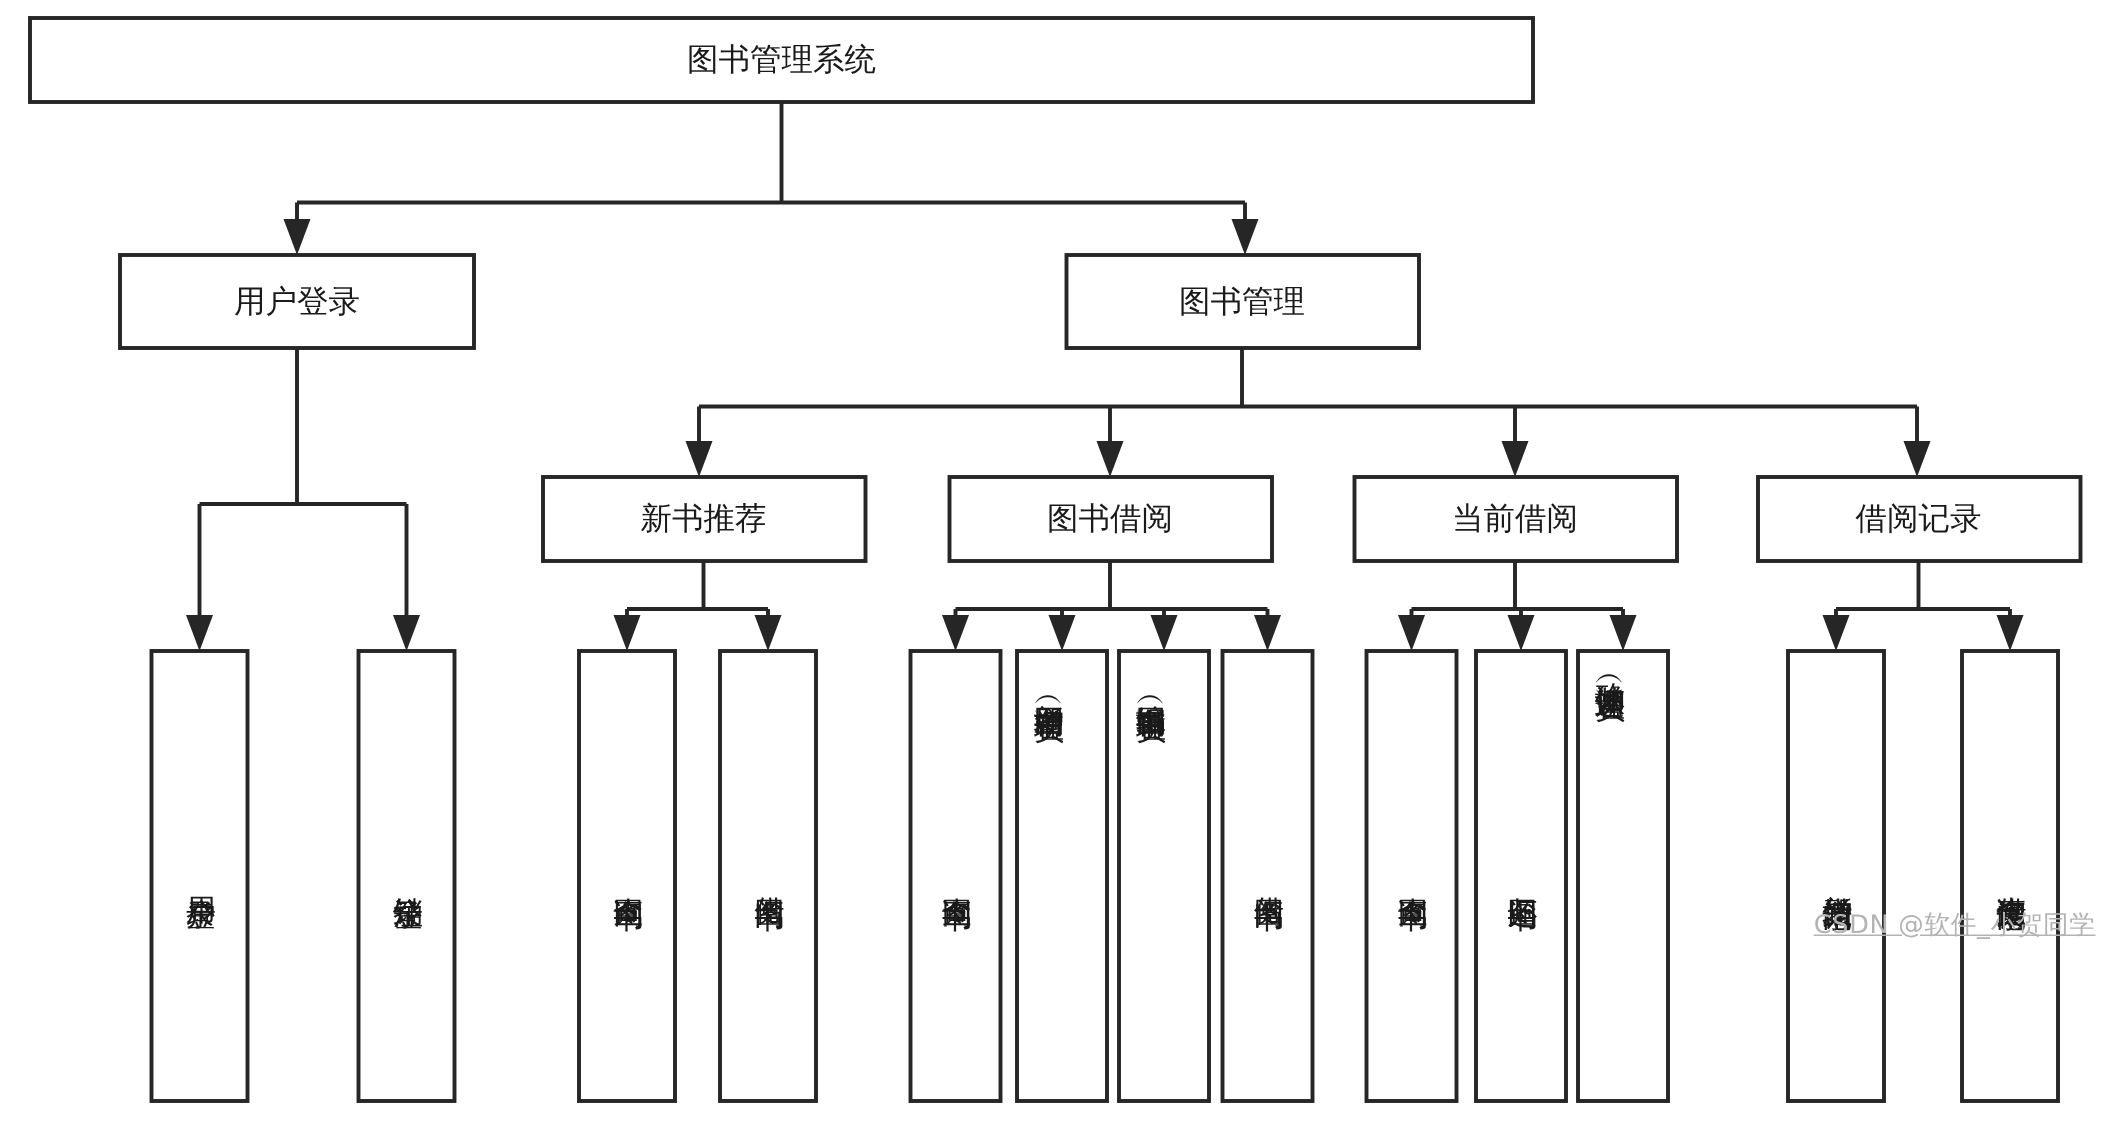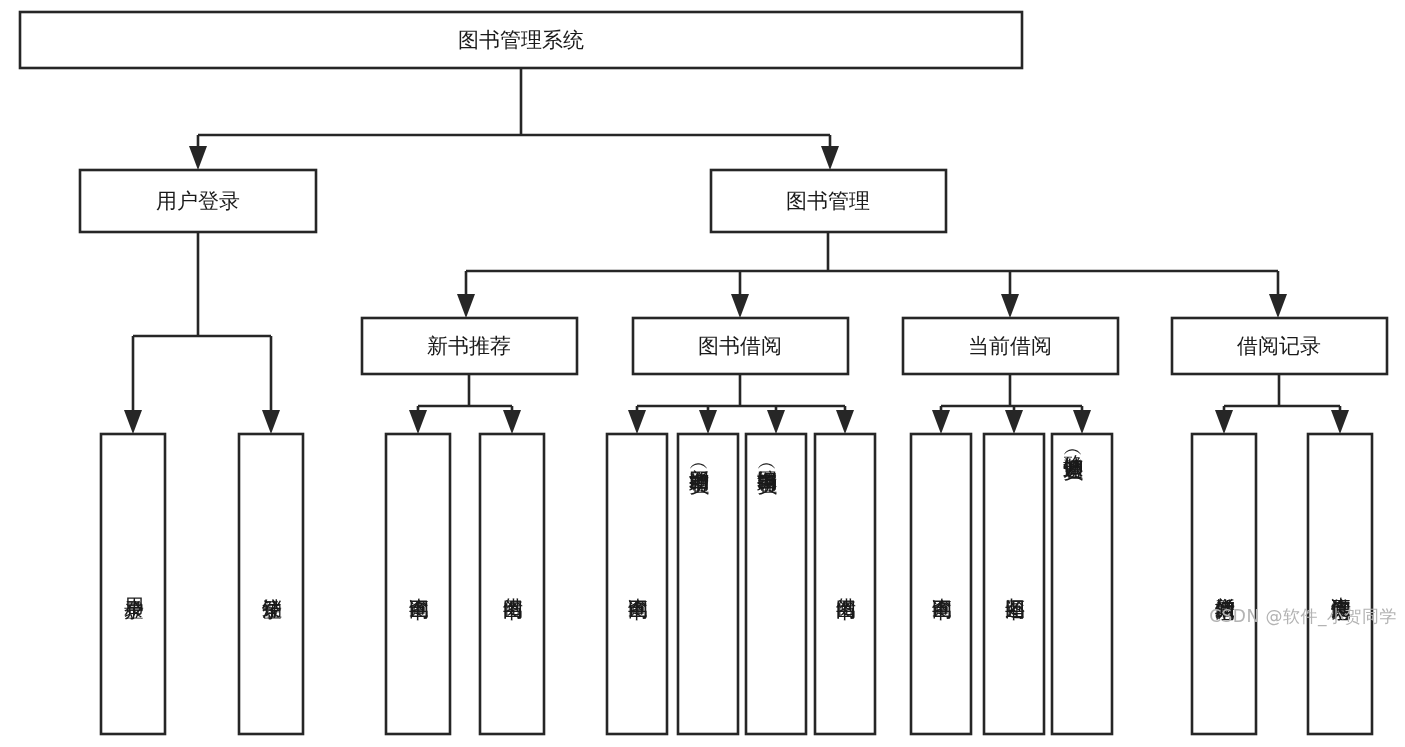--- a/index.html
+++ b/index.html
@@ -59,20 +59,21 @@
   .watermark-text {
     position: absolute;
     right: 8px;
     bottom: 6px;
     font-family: "DejaVu Sans", "Liberation Sans", sans-serif;
     font-size: 17px;
     color: #b3b3b3;
     white-space: nowrap;
     letter-spacing: 0.5px;
     user-select: none;
+    text-decoration: underline;
   }
 </style>
 </head>
 <body>
 
 <div id="diagram-root">
 
   <svg class="diagram-canvas" viewBox="0 0 1405 747" xmlns="http://www.w3.org/2000/svg">
 
     <g>

